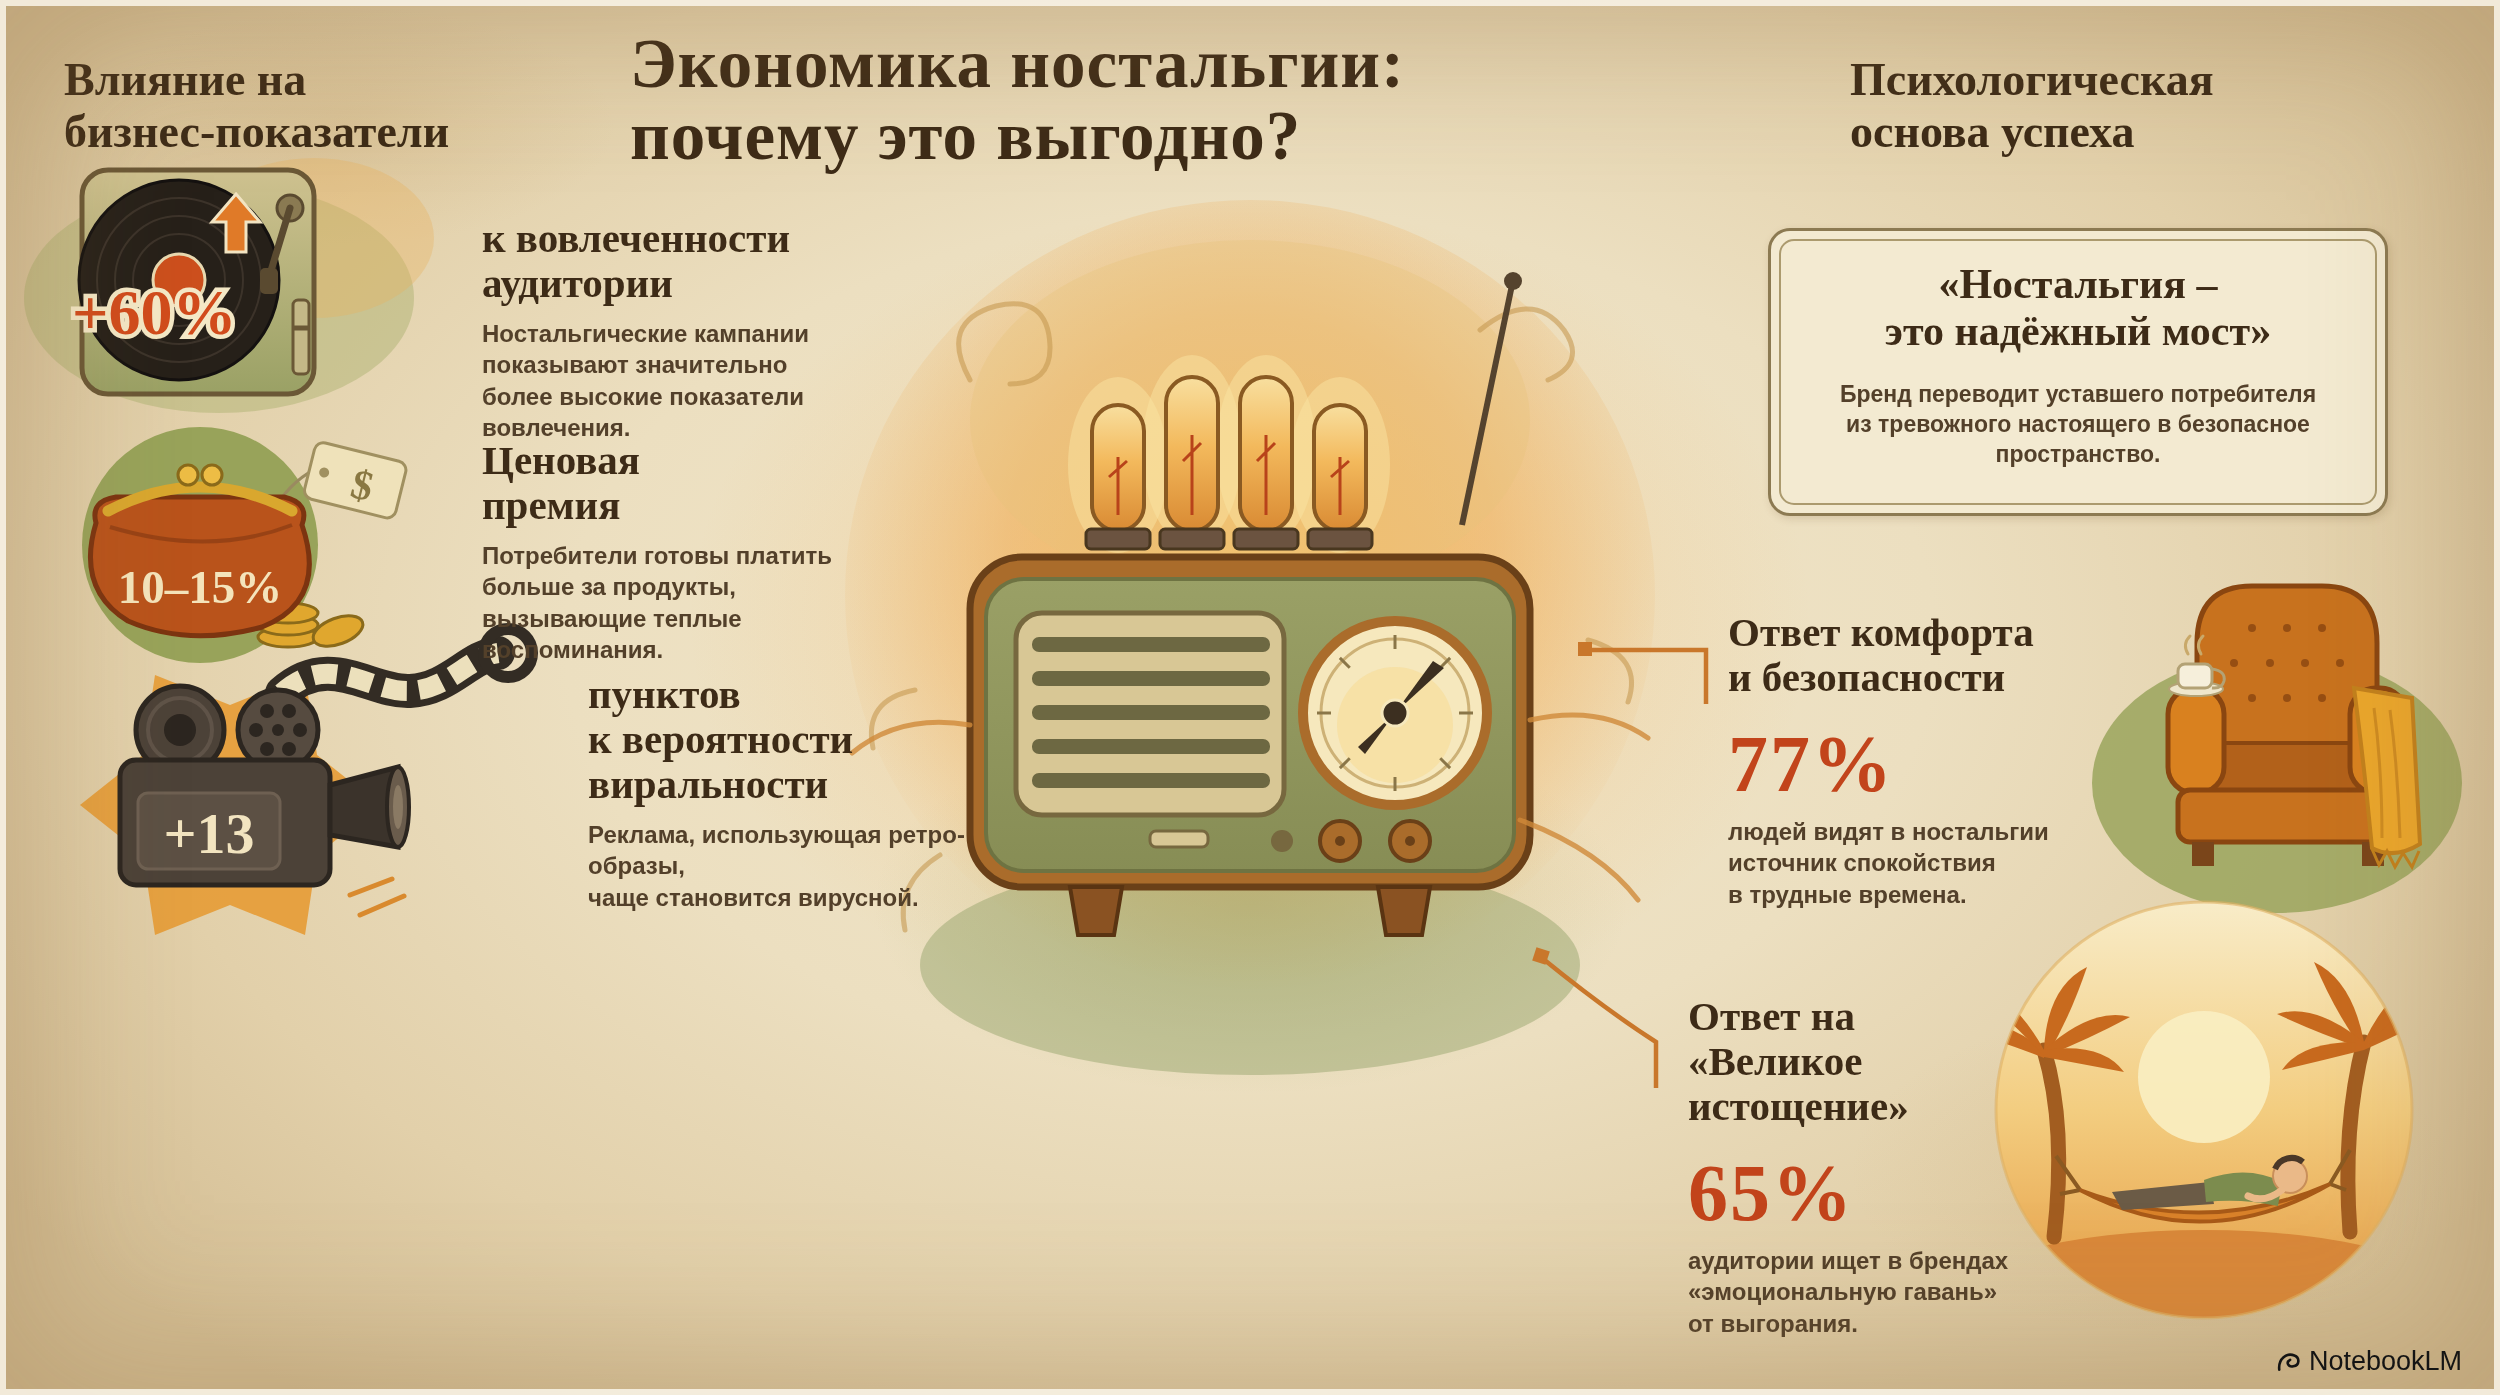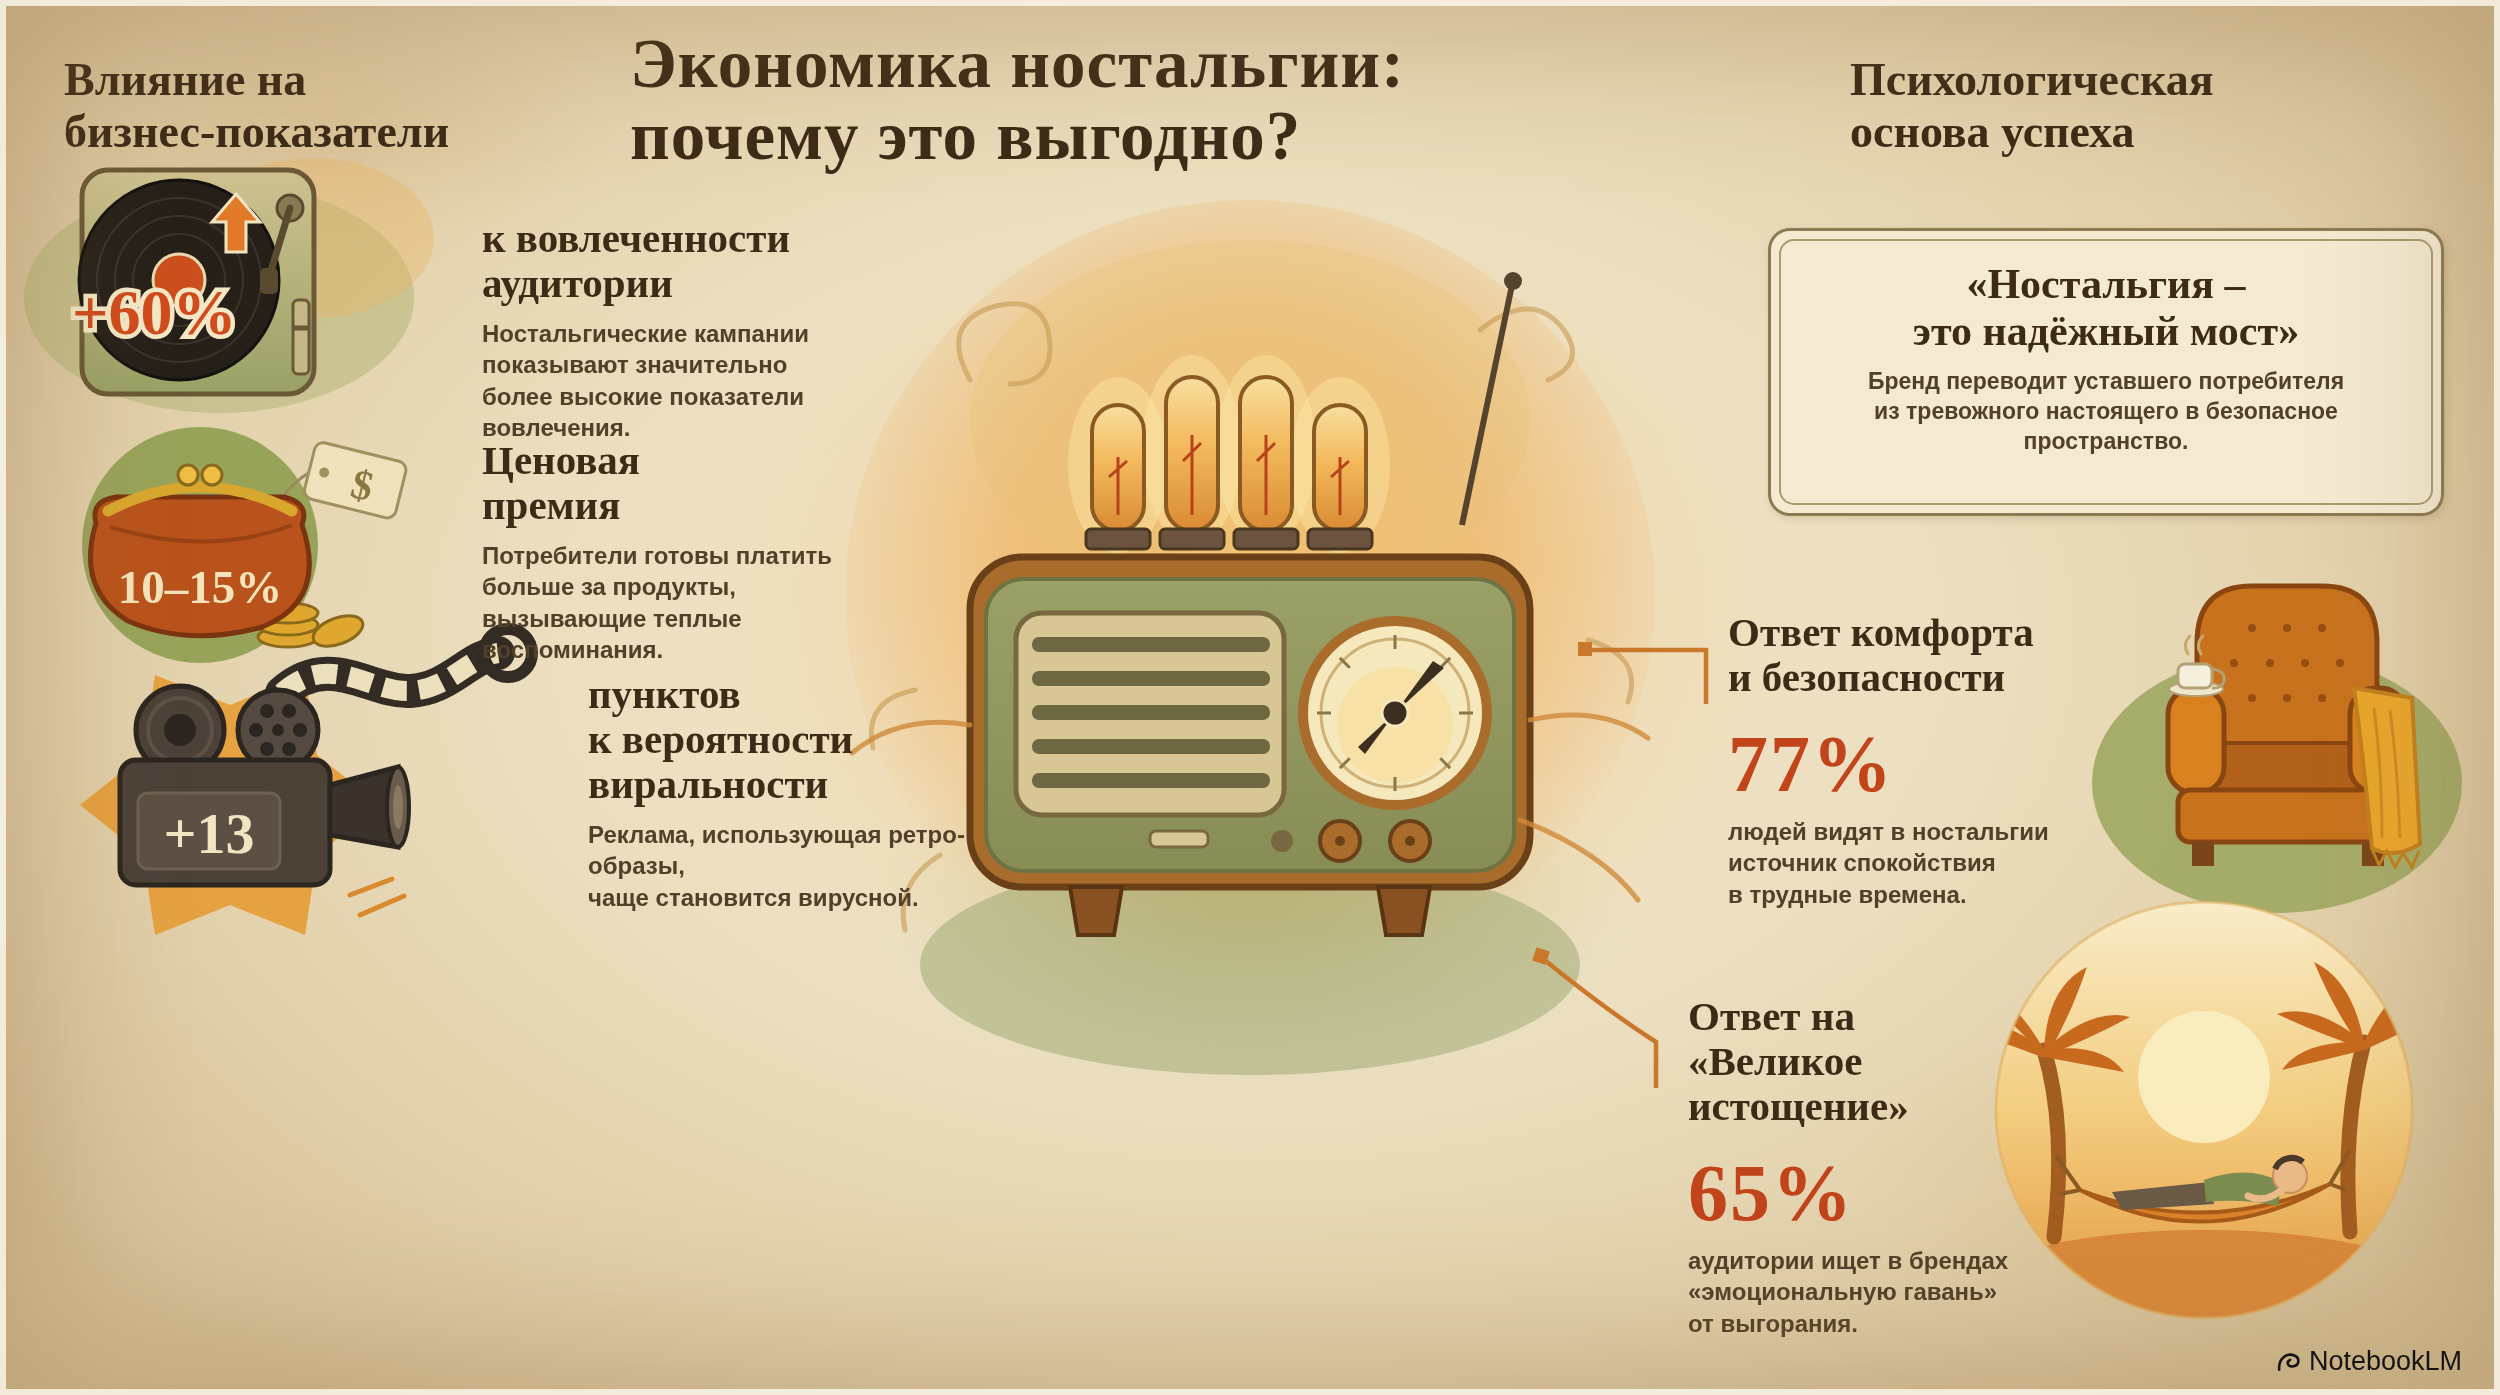--- a/index.html
+++ b/index.html
@@ -21,26 +21,26 @@
   .hdr{position:absolute;font-size:46px;font-weight:700;line-height:1.14;color:#3d2b17;z-index:6}
   .hdr-left{left:64px;top:54px;width:480px}
   .hdr-right{left:1850px;top:54px;width:600px;text-align:left}
   .illus{position:absolute;z-index:3}
   .illus-radio{position:absolute;left:820px;top:165px;width:860px;height:960px;z-index:1}
   #overlay{position:absolute;inset:0;z-index:2;pointer-events:none}
   .txt{position:absolute;z-index:5}
   .txt h3{font-size:41px;font-weight:700;line-height:1.1;color:#3d2b17}
   .txt p{font-family:"Liberation Sans",sans-serif;font-size:24px;font-weight:700;line-height:1.3;color:#53402a;margin-top:12px}
   .stat-val{font-size:80px;font-weight:700;color:#c2441b;line-height:1;margin-top:24px;letter-spacing:2px}
-  .quote{position:absolute;left:1768px;top:228px;width:676px;height:288px;background:#f3ead1;
+  .quote{position:absolute;left:1768px;top:228px;width:620px;height:288px;background:#f3ead1;
     border:3px solid #8c7a52;border-radius:22px;z-index:4;padding:30px 36px 32px;text-align:center;
     box-shadow:2px 3px 8px rgba(110,80,40,0.18)}
   .quote::before{content:"";position:absolute;inset:8px;border:2px solid #ab9a6e;border-radius:15px;pointer-events:none}
   .quote h3{font-size:42px;font-weight:700;line-height:1.12;color:#3d2b17}
-  .quote p{font-family:"Liberation Sans",sans-serif;font-size:23px;font-weight:700;line-height:1.3;color:#53402a;margin-top:12px}
+  .quote p{font-family:"Liberation Sans",sans-serif;font-size:23px;font-weight:700;line-height:1.3;color:#53402a;margin-top:25px}
   .brand{position:absolute;right:38px;bottom:18px;display:flex;align-items:center;gap:7px;z-index:45}
   .brand span{font-family:"Liberation Sans",sans-serif;font-size:27px;font-weight:400;color:#141414}
   svg text{font-family:"Liberation Serif",serif;font-weight:700}
 </style>
 </head>
 <body>
 
 <div class="canvas">
 
   <div class="title pre">Экономика ностальгии:

